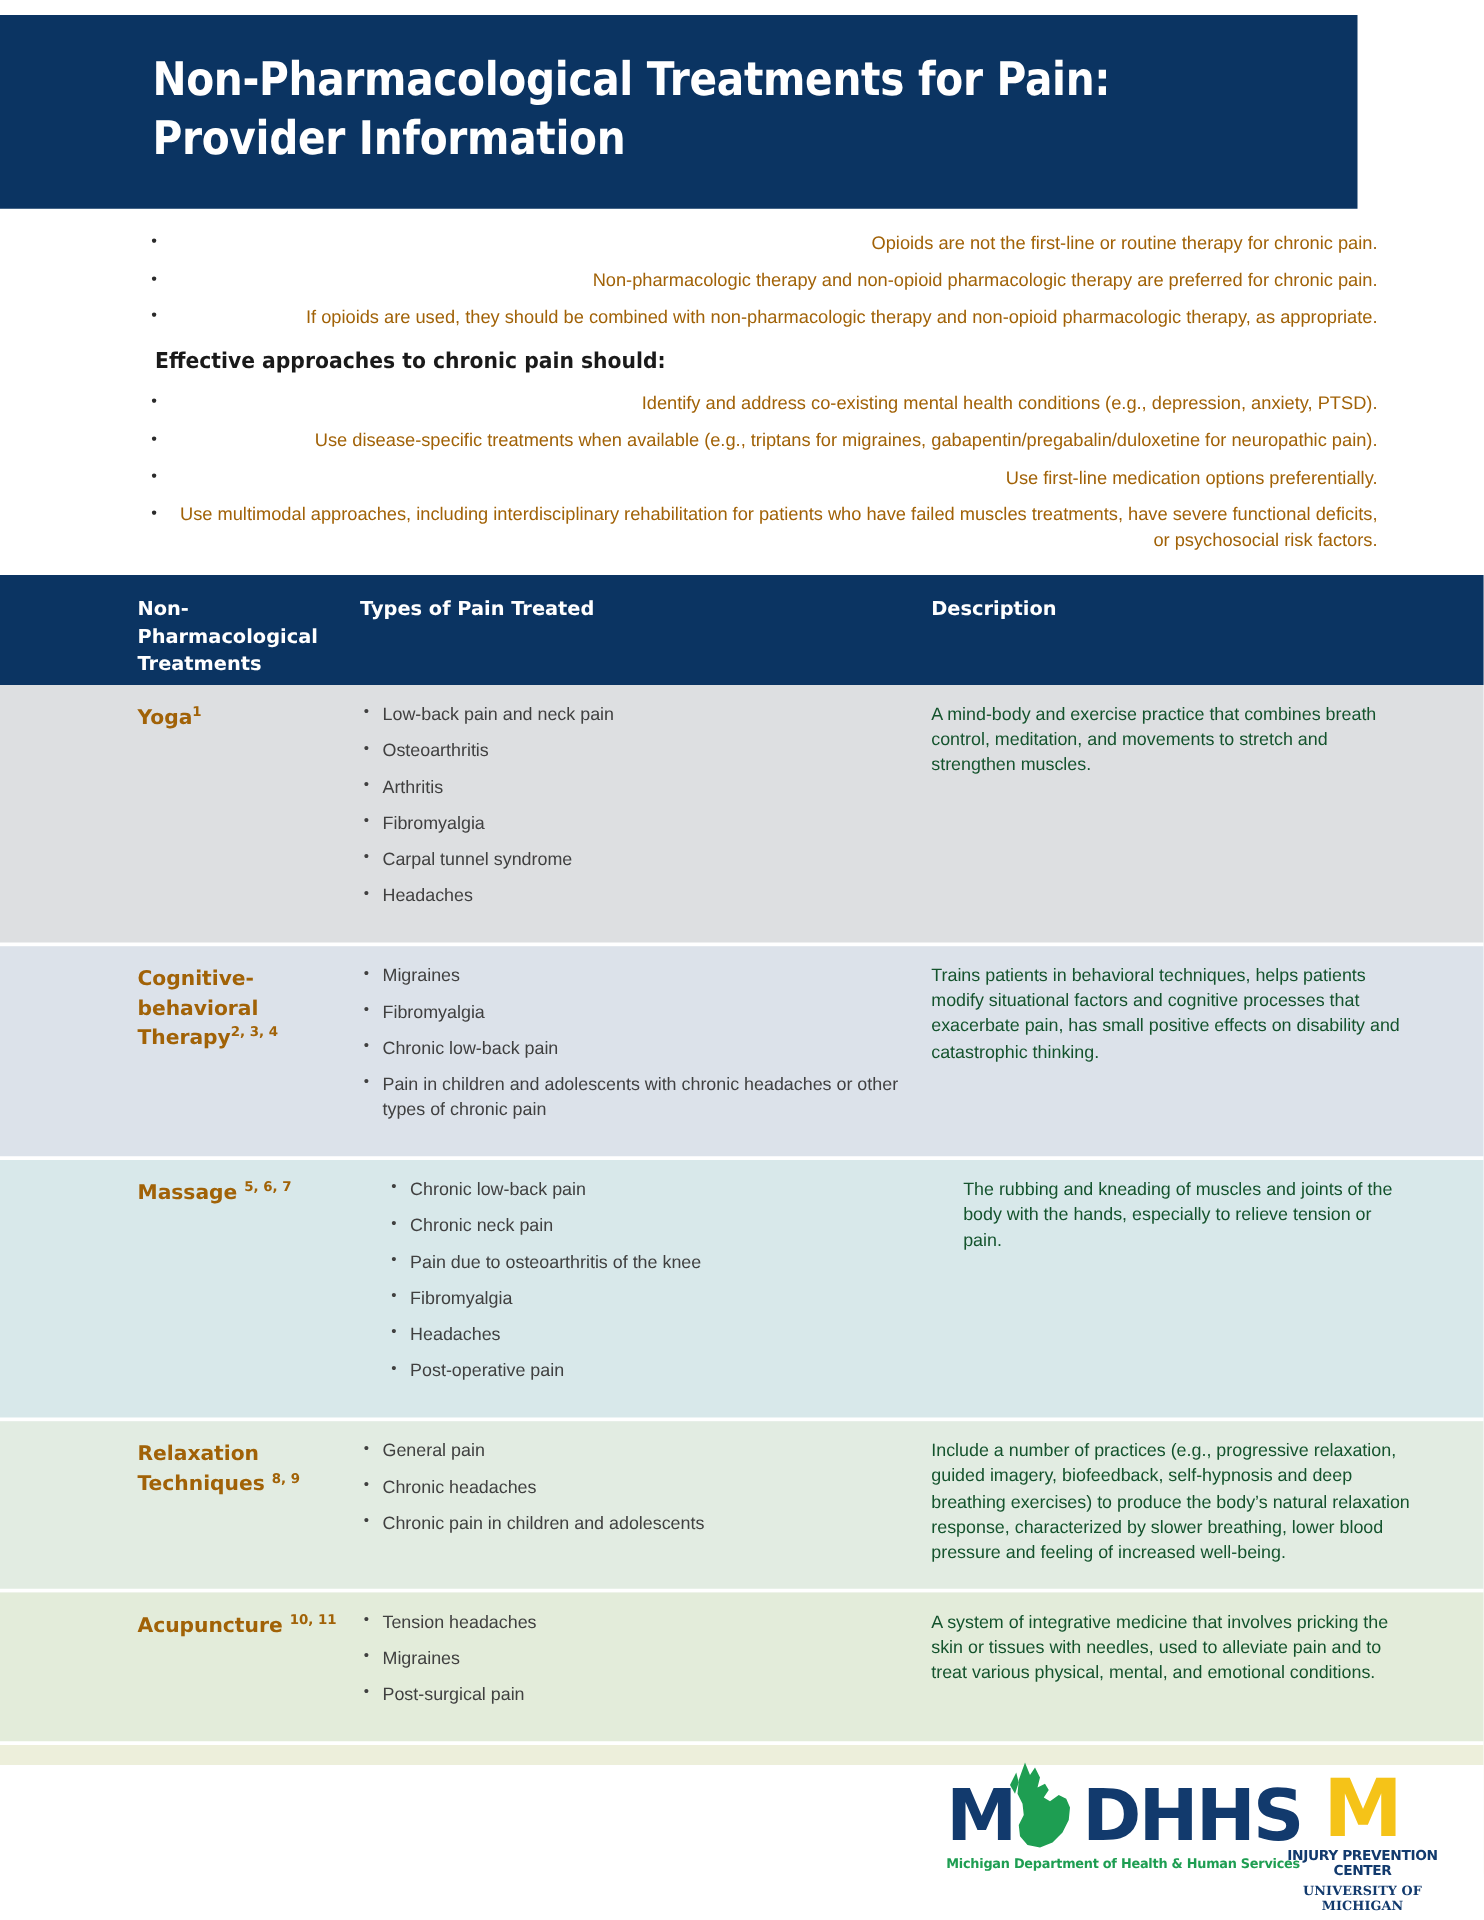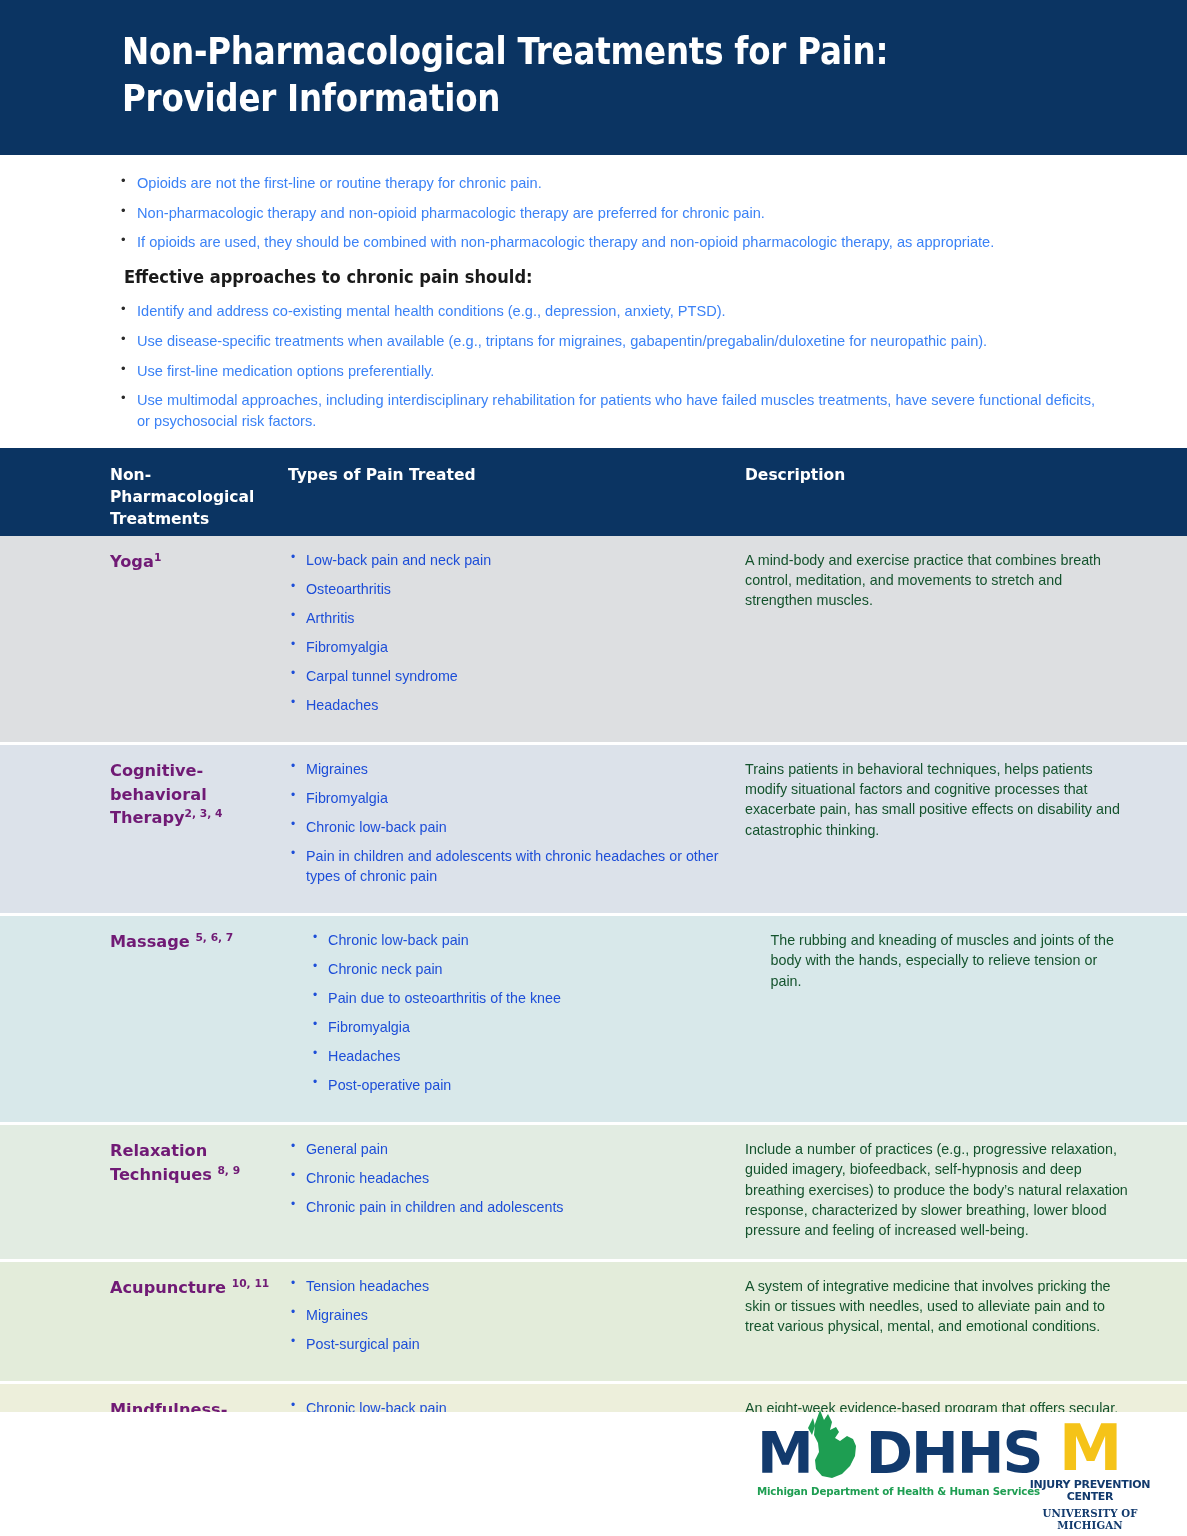--- a/index.html
+++ b/index.html
@@ -7,24 +7,25 @@
     width: 1187px;
     height: 1536px;
     background: #ffffff;
     font-family: "Liberation Sans", sans-serif;
     color: #231f20;
     overflow: hidden;
   }
 
   
   .title-banner {
-    width: 1187px;
+    width: 1086px;
     height: 155px;
     background: #0b3462;
     padding: 28px 0 0 122px;
+    margin-top: 12px;
   }
   .title-banner h1 {
     color: #ffffff;
     font-size: 37px;
     line-height: 1.28;
     font-weight: bold;
     letter-spacing: -0.3px;
     font-family: "DejaVu Sans", sans-serif;
     transform: scaleX(0.88);
     transform-origin: left top;
@@ -34,21 +35,22 @@
   .intro {
     padding: 18px 85px 0 118px;
   }
   ul.bullets { list-style: none; }
   ul.bullets li {
     position: relative;
     padding-left: 19px;
     font-size: 14.6px;
     line-height: 1.42;
     margin-bottom: 9px;
-    color: #3b82f6;
+    color: #a16207;
+    text-align: right;
   }
   ul.bullets li::before {
     content: "\2022";
     position: absolute;
     left: 3px;
     top: -1px;
     font-size: 13px;
     color: #2a2a2a;
   }
   .subhead {
@@ -85,42 +87,42 @@
   .trow.head .c2 { width: 457px; }
   .trow.head .c3 { width: 442px; }
 
   .trow.body { border-bottom: 3px solid #ffffff; }
   .trow.body .c1 {
     width: 288px;
     padding: 14px 14px 18px 110px;
     font-weight: bold;
     font-size: 16.2px;
     line-height: 1.46;
-    color: #701a75;
+    color: #a16207;
     font-family: "DejaVu Sans", sans-serif;
   }
   .trow.body .c2 {
     width: 457px;
     padding: 14px 12px 18px 0;
   }
   .trow.body .c3 {
     width: 442px;
     padding: 14px 58px 18px 0;
     font-size: 14.3px;
     line-height: 1.42;
     color: #14532d;
   }
   .trow.body ul { list-style: none; }
   .trow.body ul li {
     position: relative;
     padding-left: 18px;
     font-size: 14.3px;
     line-height: 1.4;
     margin-bottom: 9px;
-    color: #1d4ed8;
+    color: #404040;
   }
   .trow.body ul li::before {
     content: "\2022";
     position: absolute;
     left: 3px;
     top: -1px;
     font-size: 12px;
   }
   sup { font-size: 0.66em; font-weight: bold; vertical-align: super; }
 

